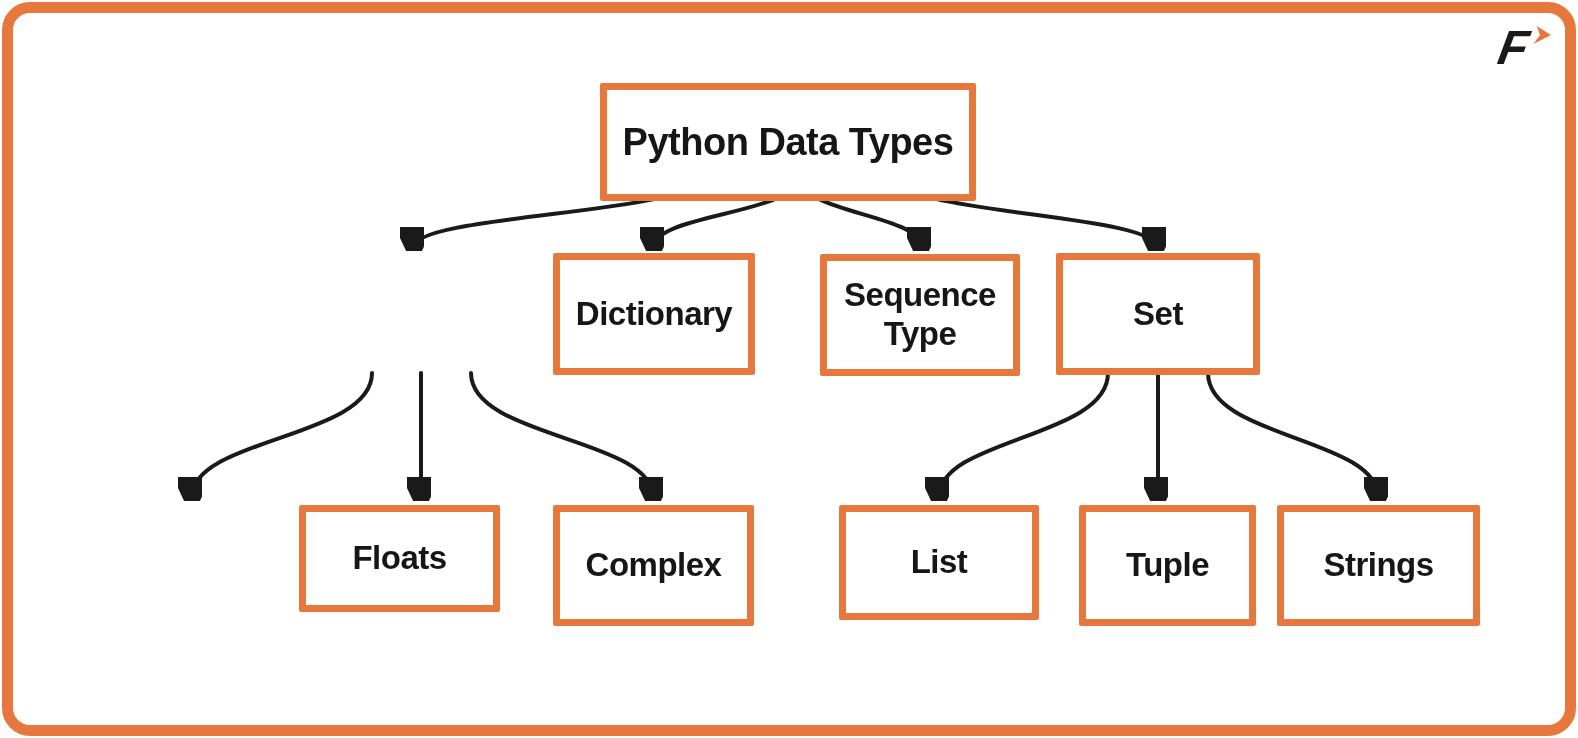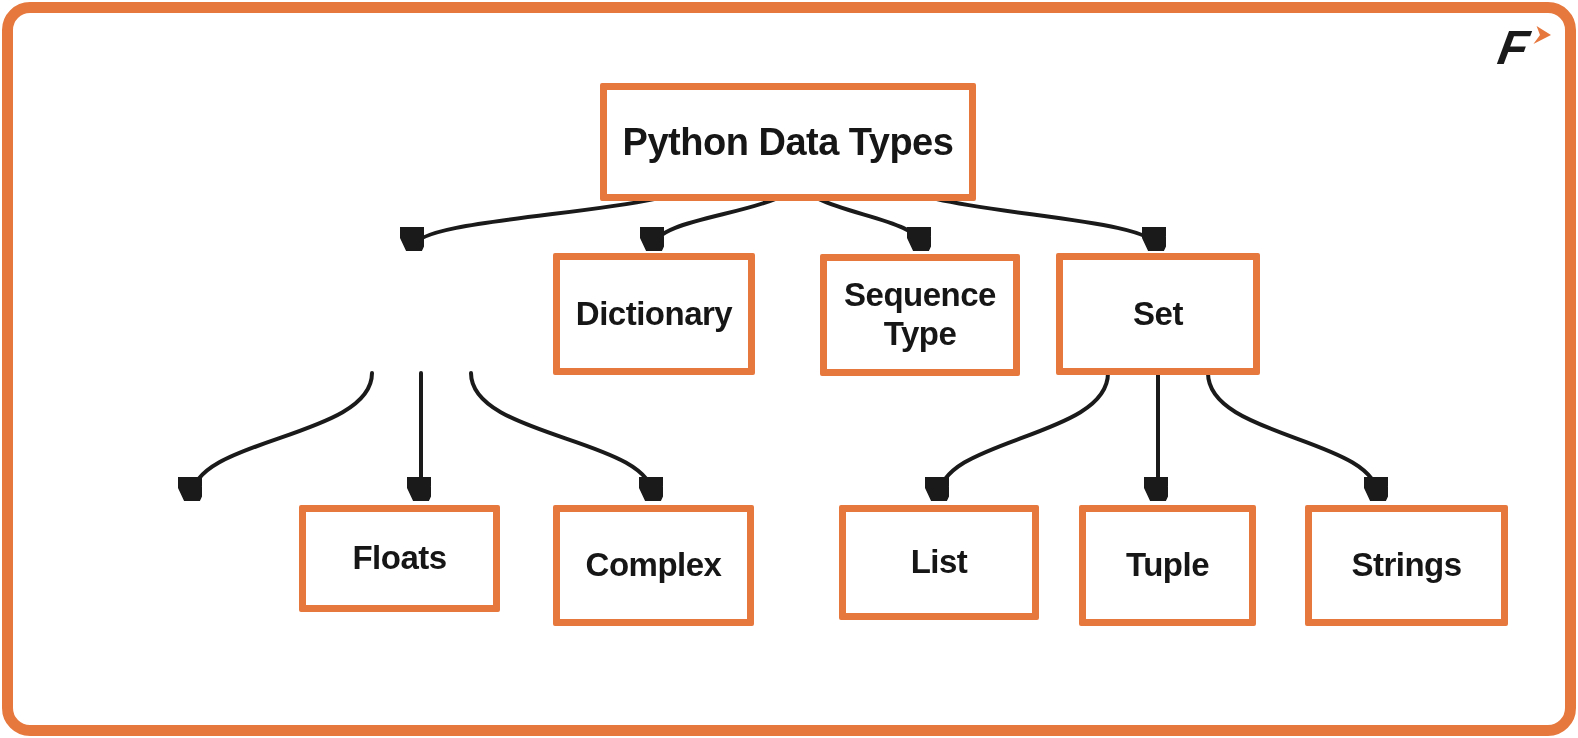--- a/index.html
+++ b/index.html
@@ -92,21 +92,21 @@
   <div class="node root" style="left:600px; top:83px;  width:376px; height:118px;">Python Data Types</div>
 
   <div class="node" style="left:553px;  top:253px; width:202px; height:122px;">Dictionary</div>
   <div class="node" style="left:820px;  top:254px; width:200px; height:122px;">Sequence Type</div>
   <div class="node" style="left:1056px; top:253px; width:204px; height:122px;">Set</div>
 
   <div class="node" style="left:299px;  top:505px; width:201px; height:107px;text-align:center;">Floats</div>
   <div class="node" style="left:553px;  top:505px; width:201px; height:121px;text-align:center;">Complex</div>
   <div class="node" style="left:839px;  top:505px; width:200px; height:115px;">List</div>
   <div class="node" style="left:1056px; top:505px; width:177px; height:121px;margin-left:23px;">Tuple</div>
-  <div class="node" style="left:1277px; top:505px; width:203px; height:121px;margin-left:28px;">Strings</div>
+  <div class="node" style="left:1277px; top:505px; width:203px; height:121px;">Strings</div>
 
   <svg class="logo" viewBox="0 0 78 58">
     <g transform="skewX(-10)">
       <text x="26" y="46" style="font-family:'Liberation Sans',sans-serif; font-weight:900; font-style:italic; font-size:48px; fill:#1A1A1A;">F</text>
       <polygon points="60,8 76,17 60,26 65,17" fill="#E6783E"></polygon>
     </g>
   </svg>
 
   <div class="frame"></div>
 

